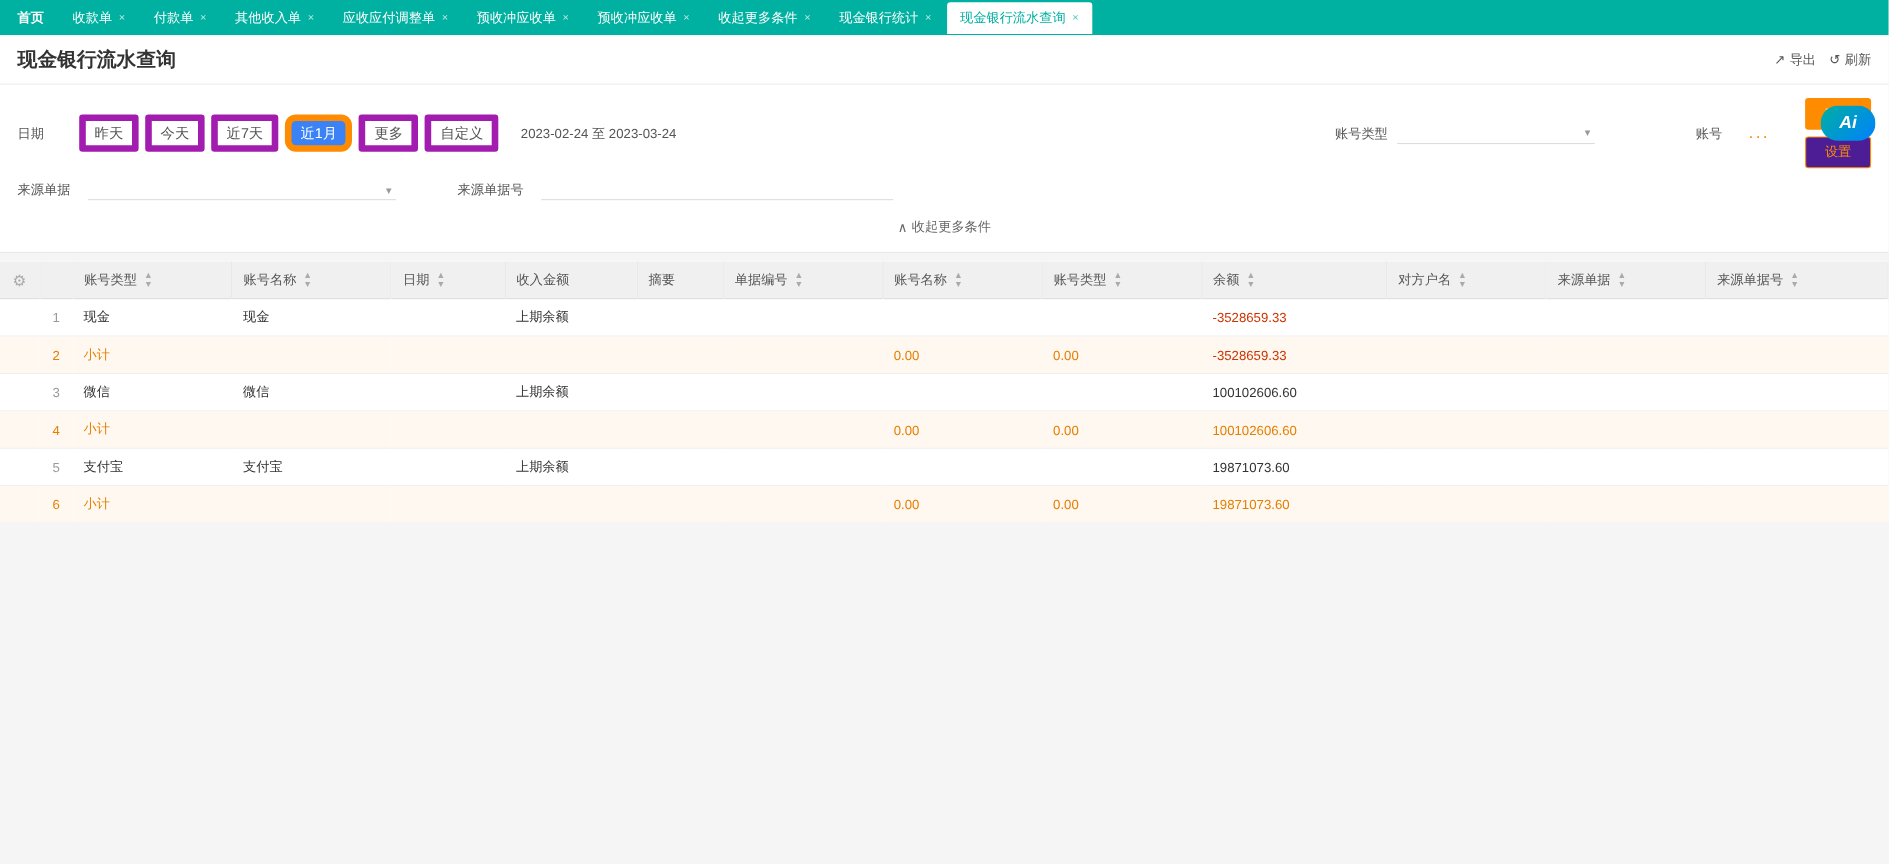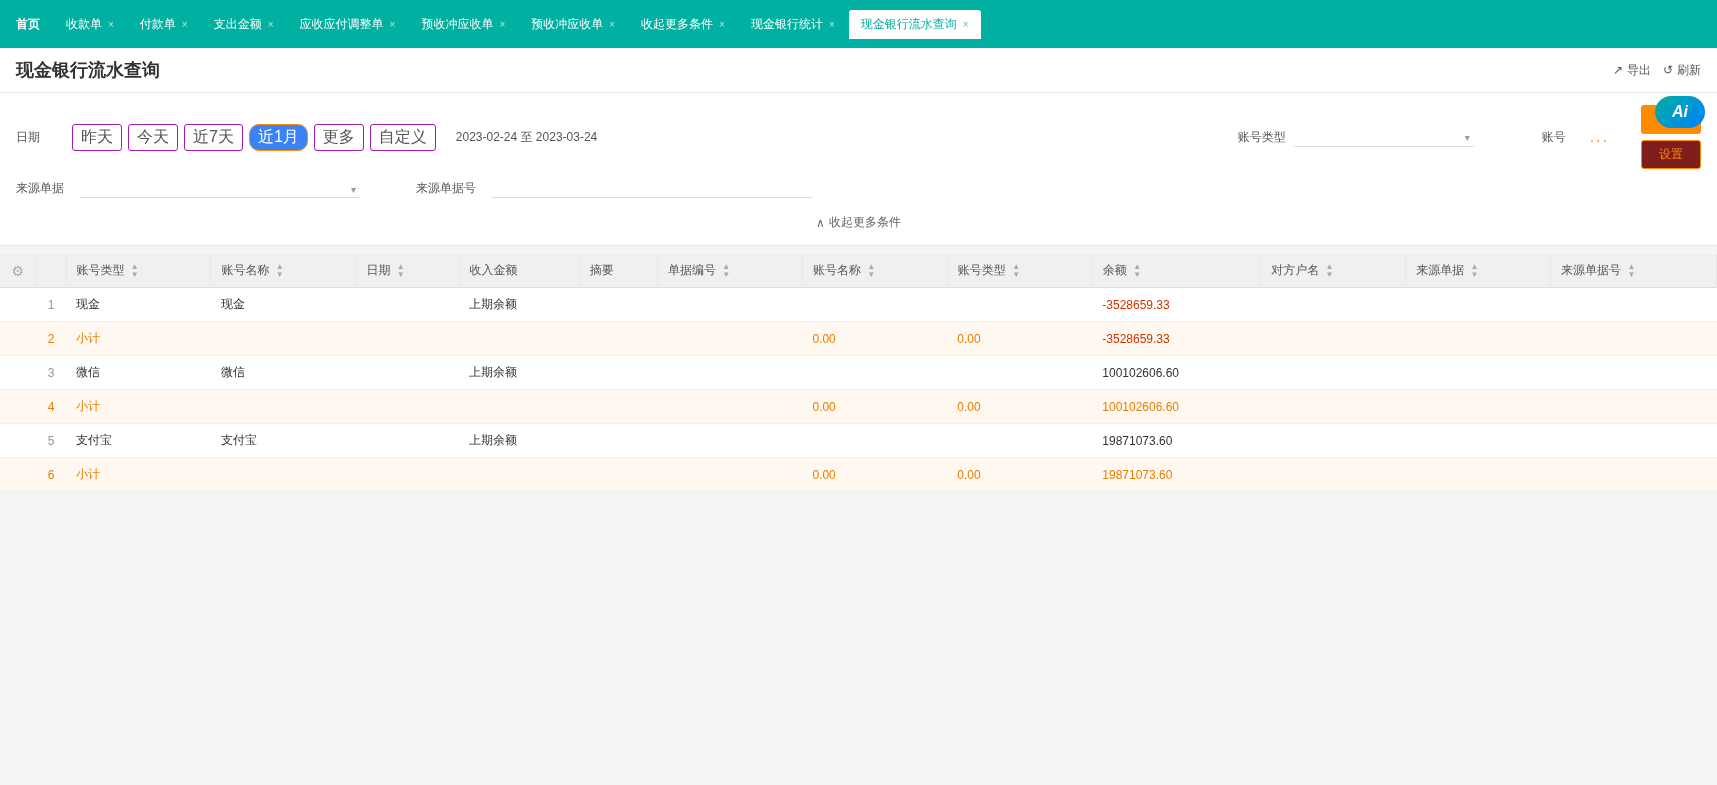--- a/index.html
+++ b/index.html
@@ -3,21 +3,21 @@
   <meta charset="utf-8">
   <style>
     * { margin: 0; padding: 0; box-sizing: border-box; }
     body { font-family: 'Microsoft YaHei', Arial, sans-serif; font-size: 12px; background: #f5f5f5; color: #333; }
 
     
     .top-nav {
       background: #00b0a0;
       display: flex;
       align-items: center;
-      height: 48px;
+      height: 32px;
       padding: 0 4px;
       gap: 2px;
     }
     .nav-item {
       color: #fff;
       padding: 6px 12px;
       cursor: pointer;
       white-space: nowrap;
       font-size: 12px;
       border-radius: 2px;
@@ -78,26 +78,26 @@
       white-space: nowrap;
       min-width: 40px;
     }
     .date-options {
       display: flex;
       align-items: center;
       gap: 6px;
     }
     .date-btn {
       padding: 2px 8px;
-      border: 1px solid #a21caf;
+      border: 6px solid #a21caf;
       border-radius: 3px;
       cursor: pointer;
       color: #555;
       background: #fff;
-      font-size: 16px;
+      font-size: 13px;
     }
     .date-btn.active {
       background: #3b82f6;
       color: #fff;
       border-color: #ff8c00;
       border-radius: 10px;
     }
     .date-range {
       color: #555;
       font-size: 12px;
@@ -149,21 +149,21 @@
     .query-btn {
       background: #ff8c00;
       color: #fff;
       border: none;
       padding: 6px 18px;
       border-radius: 3px;
       cursor: pointer;
       font-size: 12px;
     }
     .settings-btn {
-      background: #7f1d1d;
+      background: #4c1d95;
       color: #ff8c00;
       border: 1px solid #ff8c00;
       padding: 5px 14px;
       border-radius: 3px;
       cursor: pointer;
       font-size: 12px;
     }
     .right-btns {
       display: flex;
       flex-direction: column;
@@ -269,21 +269,21 @@
   <div class="nav-item nav-home">首页</div>
   <div class="nav-item">
     <span>收款单</span>
     <span class="close-x">×</span>
   </div>
   <div class="nav-item">
     <span>付款单</span>
     <span class="close-x">×</span>
   </div>
   <div class="nav-item">
-    <span>支出金额</span>
+    <span>其他收入单</span>
     <span class="close-x">×</span>
   </div>
   <div class="nav-item">
     <span>应收应付调整单</span>
     <span class="close-x">×</span>
   </div>
   <div class="nav-item">
     <span>预收冲应收单</span>
     <span class="close-x">×</span>
   </div>
@@ -332,21 +332,21 @@
       <span class="date-range">2023-02-24 至 2023-03-24</span>
     </div>
 
     <div style="display:flex;align-items:center;gap:8px;margin-left:auto;">
       <span class="filter-label">账号类型</span>
       <div class="select-wrapper">
         <select class="filter-select">
           <option value=""></option>
         </select>
       </div>
-      <span style="margin-left:60px;" class="filter-label">账号</span>
+      <span style="margin-left:84px;" class="filter-label">账号</span>
       <span class="dots-btn">...</span>
     </div>
 
     <div class="right-btns">
       <button class="query-btn">查询</button>
       <button class="settings-btn">设置</button>
     </div>
   </div>
 
   <div class="filter-row">

